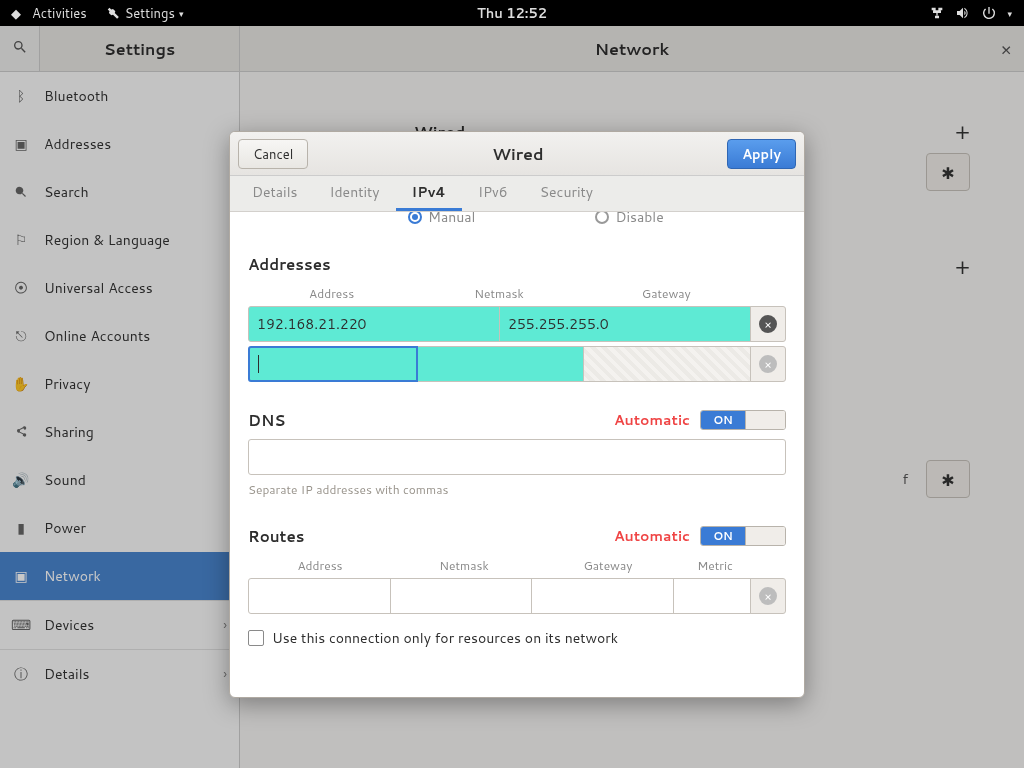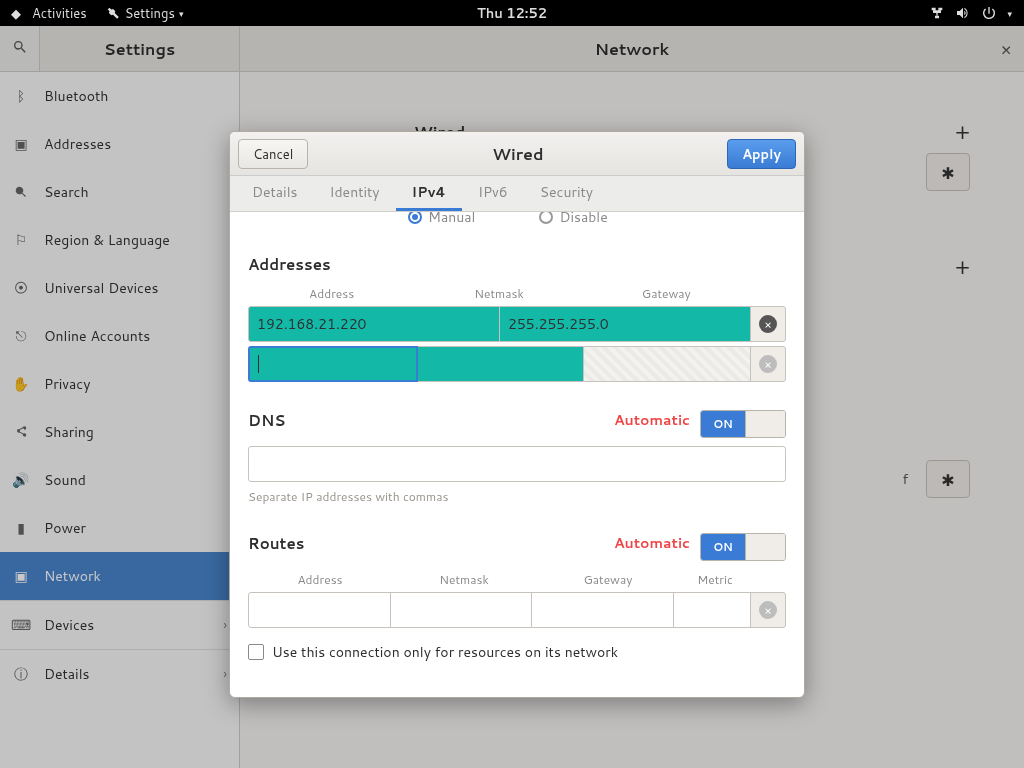--- a/index.html
+++ b/index.html
@@ -49,46 +49,46 @@
 .dialog { position: absolute; left: 229px; top: 105px; width: 576px; height: 567px; background: #fff; border: 1px solid #b0aaa2; border-radius: 6px; box-shadow: 0 6px 24px rgba(0,0,0,0.35); display: flex; flex-direction: column; overflow: hidden; }
 .dlg-header { height: 44px; background: linear-gradient(#f2f1ef,#e6e4e1); border-bottom: 1px solid #ccc; display: flex; align-items: center; padding: 0 8px; }
 .dlg-btn { height: 30px; padding: 0 14px; border: 1px solid #b8b3ab; border-radius: 4px; background: linear-gradient(#f7f6f4,#e9e7e3); font-size: 13px; color: #2e2e2e; display: flex; align-items: center; }
 .dlg-btn.primary { background: linear-gradient(#5a9ded,#3a7bd5); border-color: #2f66b3; color: #fff; font-weight: 600; }
 .dlg-title { flex: 1; text-align: center; font-weight: 700; color: #2e2e2e; }
 .dlg-tabs { height: 36px; background: #ececea; border-bottom: 1px solid #d3d0cc; display: flex; align-items: stretch; padding: 0 6px; gap: 0; }
 .dlg-tab { padding: 0 16px; display: flex; align-items: center; color: #8a8a8a; font-size: 14px; border-bottom: 3px solid transparent; }
 .dlg-tab.active { color: #2e2e2e; font-weight: 700; border-bottom-color: #3a7bd5; }
 
 .dlg-body { flex: 1; overflow: hidden; padding: 0 18px 12px 18px; position: relative; }
-.clipped-radio-row { display:flex; align-items:center; gap: 64px; color:#8a8a8a; font-size:14px; height:22px; margin-top:-6px; padding-left:160px;}
+.clipped-radio-row { display:flex; align-items:center; gap: 120px; color:#8a8a8a; font-size:14px; height:22px; margin-top:-6px; padding-left:160px;}
 .clipped-radio-row .ritem { display:flex; align-items:center; gap:6px; }
 .radio-dot { width:14px; height:14px; border:2px solid #3a7bd5; border-radius:50%; display:inline-flex; align-items:center; justify-content:center;}
 .radio-dot .inner { width:6px; height:6px; background:#3a7bd5; border-radius:50%; }
 .radio-empty { width:14px; height:14px; border:2px solid #999; border-radius:50%; }
 
 .sect-title { font-weight:700; color:#2e2e2e; font-size:15px; margin-top:26px; }
 .addr-headers { display:flex; margin-top:10px; color:#8a8a8a; font-size:12px; }
 .addr-headers span { flex:1; text-align:center; }
 .addr-headers .metric { width:70px; flex:none; text-align:center; }
 .addr-headers .del { width:36px; flex:none; }
 
 .addr-row { display:flex; margin-top:4px; }
-.addr-cell { flex:1; height:36px; border:1px solid #c7c2bb; background:#14b8a6; padding:0 8px; font-size:14px; color:#2e2e2e; display:flex; align-items:center; margin-left:-1px;}
+.addr-cell { flex:1; height:36px; border:1px solid #c7c2bb; background:#5eead4; padding:0 8px; font-size:14px; color:#2e2e2e; display:flex; align-items:center; margin-left:-1px;}
 .addr-cell:first-child { margin-left:0; border-top-left-radius:3px; border-bottom-left-radius:3px;}
 .addr-row .focused { border:2px solid #3a7bd5; z-index:2; position:relative; }
 .addr-row .focused .caret { width:1px; height:18px; background:#2e2e2e; }
 .del-cell { width:36px; height:36px; border:1px solid #c7c2bb; background:#f0ede9; display:flex; align-items:center; justify-content:center; margin-left:-1px; border-top-right-radius:3px; border-bottom-right-radius:3px; }
 .del-circle { width:18px; height:18px; border-radius:50%; background:#555; color:#fff; font-size:12px; display:flex; align-items:center; justify-content:center; }
 .del-circle.dim { background:#bdbdbd; }
 
 .row-line { display:flex; align-items:flex-start; margin-top:28px; }
 .row-line .lbl { font-weight:700; color:#2e2e2e; font-size:15px; }
 .row-line .spacer { flex:1; }
 .row-line .auto { color:#ef4444; font-size:14px; margin-right:10px;font-weight:bold; }
-.toggle { width:86px; height:28px; border:1px solid #b8b3ab; border-radius:3px; display:flex; overflow:hidden; }
+.toggle { width:86px; height:20px; border:1px solid #b8b3ab; border-radius:3px; display:flex; overflow:hidden; }
 .toggle .on { width:44px; background:#3a7bd5; color:#fff; font-size:11px; font-weight:700; display:flex; align-items:center; justify-content:center; }
 .toggle .knob { flex:1; background:#f0ede9; border-left:1px solid #b8b3ab; }
 .big-input { height:36px; border:1px solid #c7c2bb; background:#fff; margin-top:8px; border-radius:3px; }
 .hint { color:#9a958d; font-size:12px; margin-top:6px; }
 
 .arrow { position:absolute; left:648px; top:370px; transform:rotate(35deg); }
 .arrow svg { width:48px; height:20px; }
 .arrow path { fill:#6f6f6f; }
 
 .route-row { display:flex; margin-top:4px; }
@@ -176,21 +176,21 @@
               </svg>
             </span>
             <span>Search</span>
           </div>
         <div class="sidebar-item">
             <span class="side-icon">⚐</span>
             <span>Region &amp; Language</span>
           </div>
         <div class="sidebar-item">
             <span class="side-icon">⦿</span>
-            <span>Universal Devices</span>
+            <span>Universal Access</span>
           </div>
         <div class="sidebar-item">
             <span class="side-icon">⎋</span>
             <span>Online Accounts</span>
           </div>
         <div class="sidebar-item">
             <span class="side-icon">✋</span>
             <span>Privacy</span>
           </div>
         <div class="sidebar-item">

